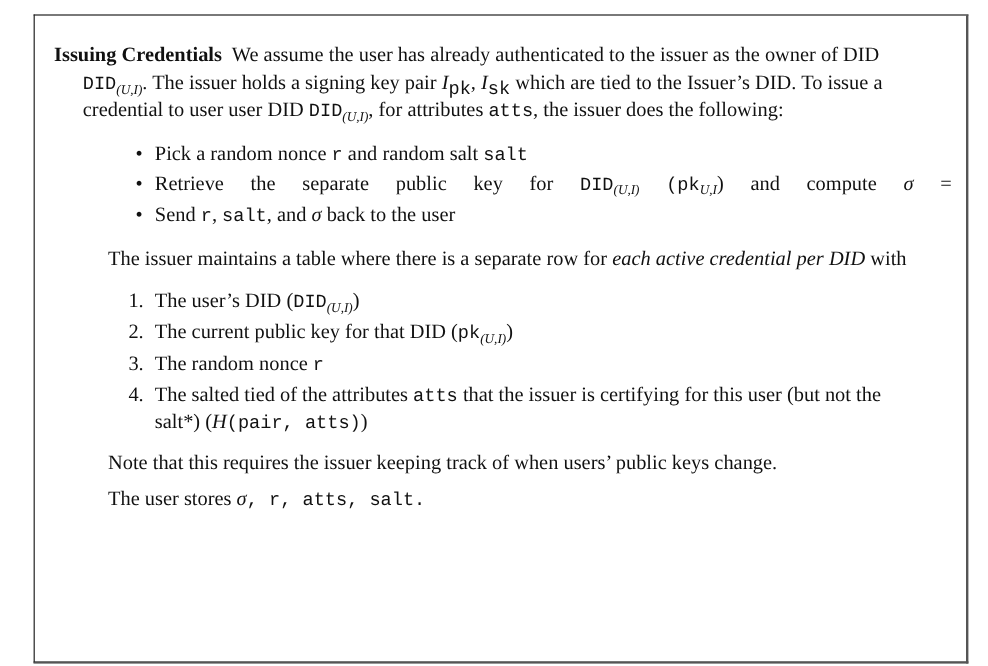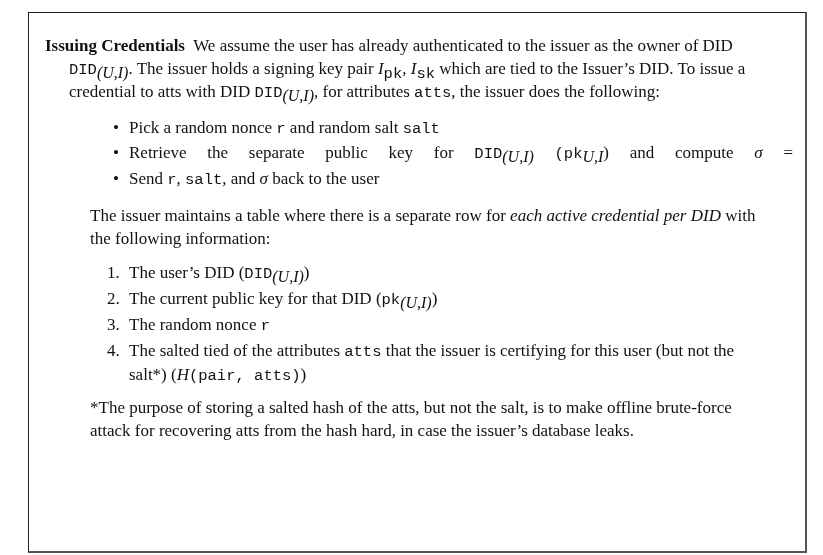--- a/index.html
+++ b/index.html
@@ -7,21 +7,21 @@
          font-family: "Liberation Serif", "DejaVu Serif", serif; color: #111; }
   .box { position: absolute; left: 28px; top: 12px; width: 779px; height: 541px;
          border: 1px solid #222; border-right: 2px solid #555; border-bottom: 2px solid #555;
          box-sizing: border-box; }
   .content { position: absolute; left: 16px; top: 22px; width: 748px;
              font-size: 17px; line-height: 22.5px; }
   .para-head { text-indent: -24px; padding-left: 24px; margin: 0; }
   .para-head b { font-weight: bold; }
   .sf { font-family: Liberation Mono, monospace; font-size: 15.5px; }
   .mi { font-style: italic; }
-  sub { font-size: 16px; vertical-align: -4px; line-height: 0; }
+  sub { font-size: 11px; vertical-align: -4px; line-height: 0; }
   ul.bullets { list-style: none; margin: 12px 0 0 68px; padding: 0; width: 680px; }
   ul.bullets li { position: relative; padding-left: 16px; margin-bottom: 2px; }
   ul.bullets li::before { content: "\2022"; position: absolute; left: 0; top: 0; }
   .just { text-align: justify; text-align-last: justify; }
   .block { margin: 14px 0 0 45px; width: 703px; }
   ol.nums { list-style: none; margin: 12px 0 0 62px; padding: 0; width: 686px; }
   ol.nums li { position: relative; padding-left: 22px; margin-bottom: 2.5px; }
   ol.nums li .num { position: absolute; left: 0; top: 0; }
   .p { margin: 0; }
   .gap-s { margin-top: 8px; }
@@ -29,21 +29,21 @@
 </head>
 <body>
 
 <div class="box">
   <div class="content">
 
     <p class="para-head">
       <b>Issuing Credentials</b>&nbsp;
       <span>We assume the user has already authenticated to the issuer as the owner of DID</span><br>
       <span class="sf">DID</span><sub class="mi">(U,I)</sub><span>. The issuer holds a signing key pair </span><span class="mi">I</span><sub class="sf">pk</sub><span>, </span><span class="mi">I</span><sub class="sf">sk</sub><span> which are tied to the Issuer’s DID. To issue a</span><br>
-      <span>credential to atts with DID </span><span class="sf">DID</span><sub class="mi">(U,I)</sub><span>, for attributes </span><span class="sf">atts</span><span>, the issuer does the following:</span>
+      <span>credential to user user DID </span><span class="sf">DID</span><sub class="mi">(U,I)</sub><span>, for attributes </span><span class="sf">atts</span><span>, the issuer does the following:</span>
     </p>
 
     <ul class="bullets">
       <li>
         <span>Pick a random nonce </span><span class="sf">r</span><span> and random salt </span><span class="sf">salt</span>
       </li>
       <li>
         <div class="just">
           <span>Retrieve</span>
           <span>the</span>
@@ -60,21 +60,20 @@
         </div>
       </li>
       <li>
         <span>Send </span><span class="sf">r</span><span>, </span><span class="sf">salt</span><span>, and </span><span class="mi">σ</span><span> back to the user</span>
       </li>
     </ul>
 
     <div class="block">
       <p class="p">
         <span>The issuer maintains a table where there is a separate row for </span><em>each active credential per DID</em><span> with</span><br>
-        <span>the following information:</span>
       </p>
     </div>
 
     <ol class="nums">
       <li>
         <span class="num">1.</span>
         <span>The user’s DID (</span><span class="sf">DID</span><sub class="mi">(U,I)</sub><span>)</span>
       </li>
       <li>
         <span class="num">2.</span>
@@ -85,20 +84,20 @@
         <span>The random nonce </span><span class="sf">r</span>
       </li>
       <li>
         <span class="num">4.</span>
         <span>The salted tied of the attributes </span><span class="sf">atts</span><span> that the issuer is certifying for this user (but not the</span><br>
         <span>salt</span><span>*) (</span><span class="mi">H</span><span class="sf">(pair, atts)</span><span>)</span>
       </li>
     </ol>
 
     <div class="block" style="margin-top:10px">
+      <p class="p">Note that this requires the issuer keeping track of when users’ public keys change.</p>
       <p class="p gap-s">
-        <span>*The purpose of storing a salted hash of the atts, but not the salt, is to make offline brute-force</span><br>
-        <span>attack for recovering atts from the hash hard, in case the issuer’s database leaks.</span>
+        <span>The user stores </span><span class="mi">σ</span><span class="sf">, r, atts, salt.</span>
       </p>
     </div>
 
   </div>
 </div>
 
 </body></html>

